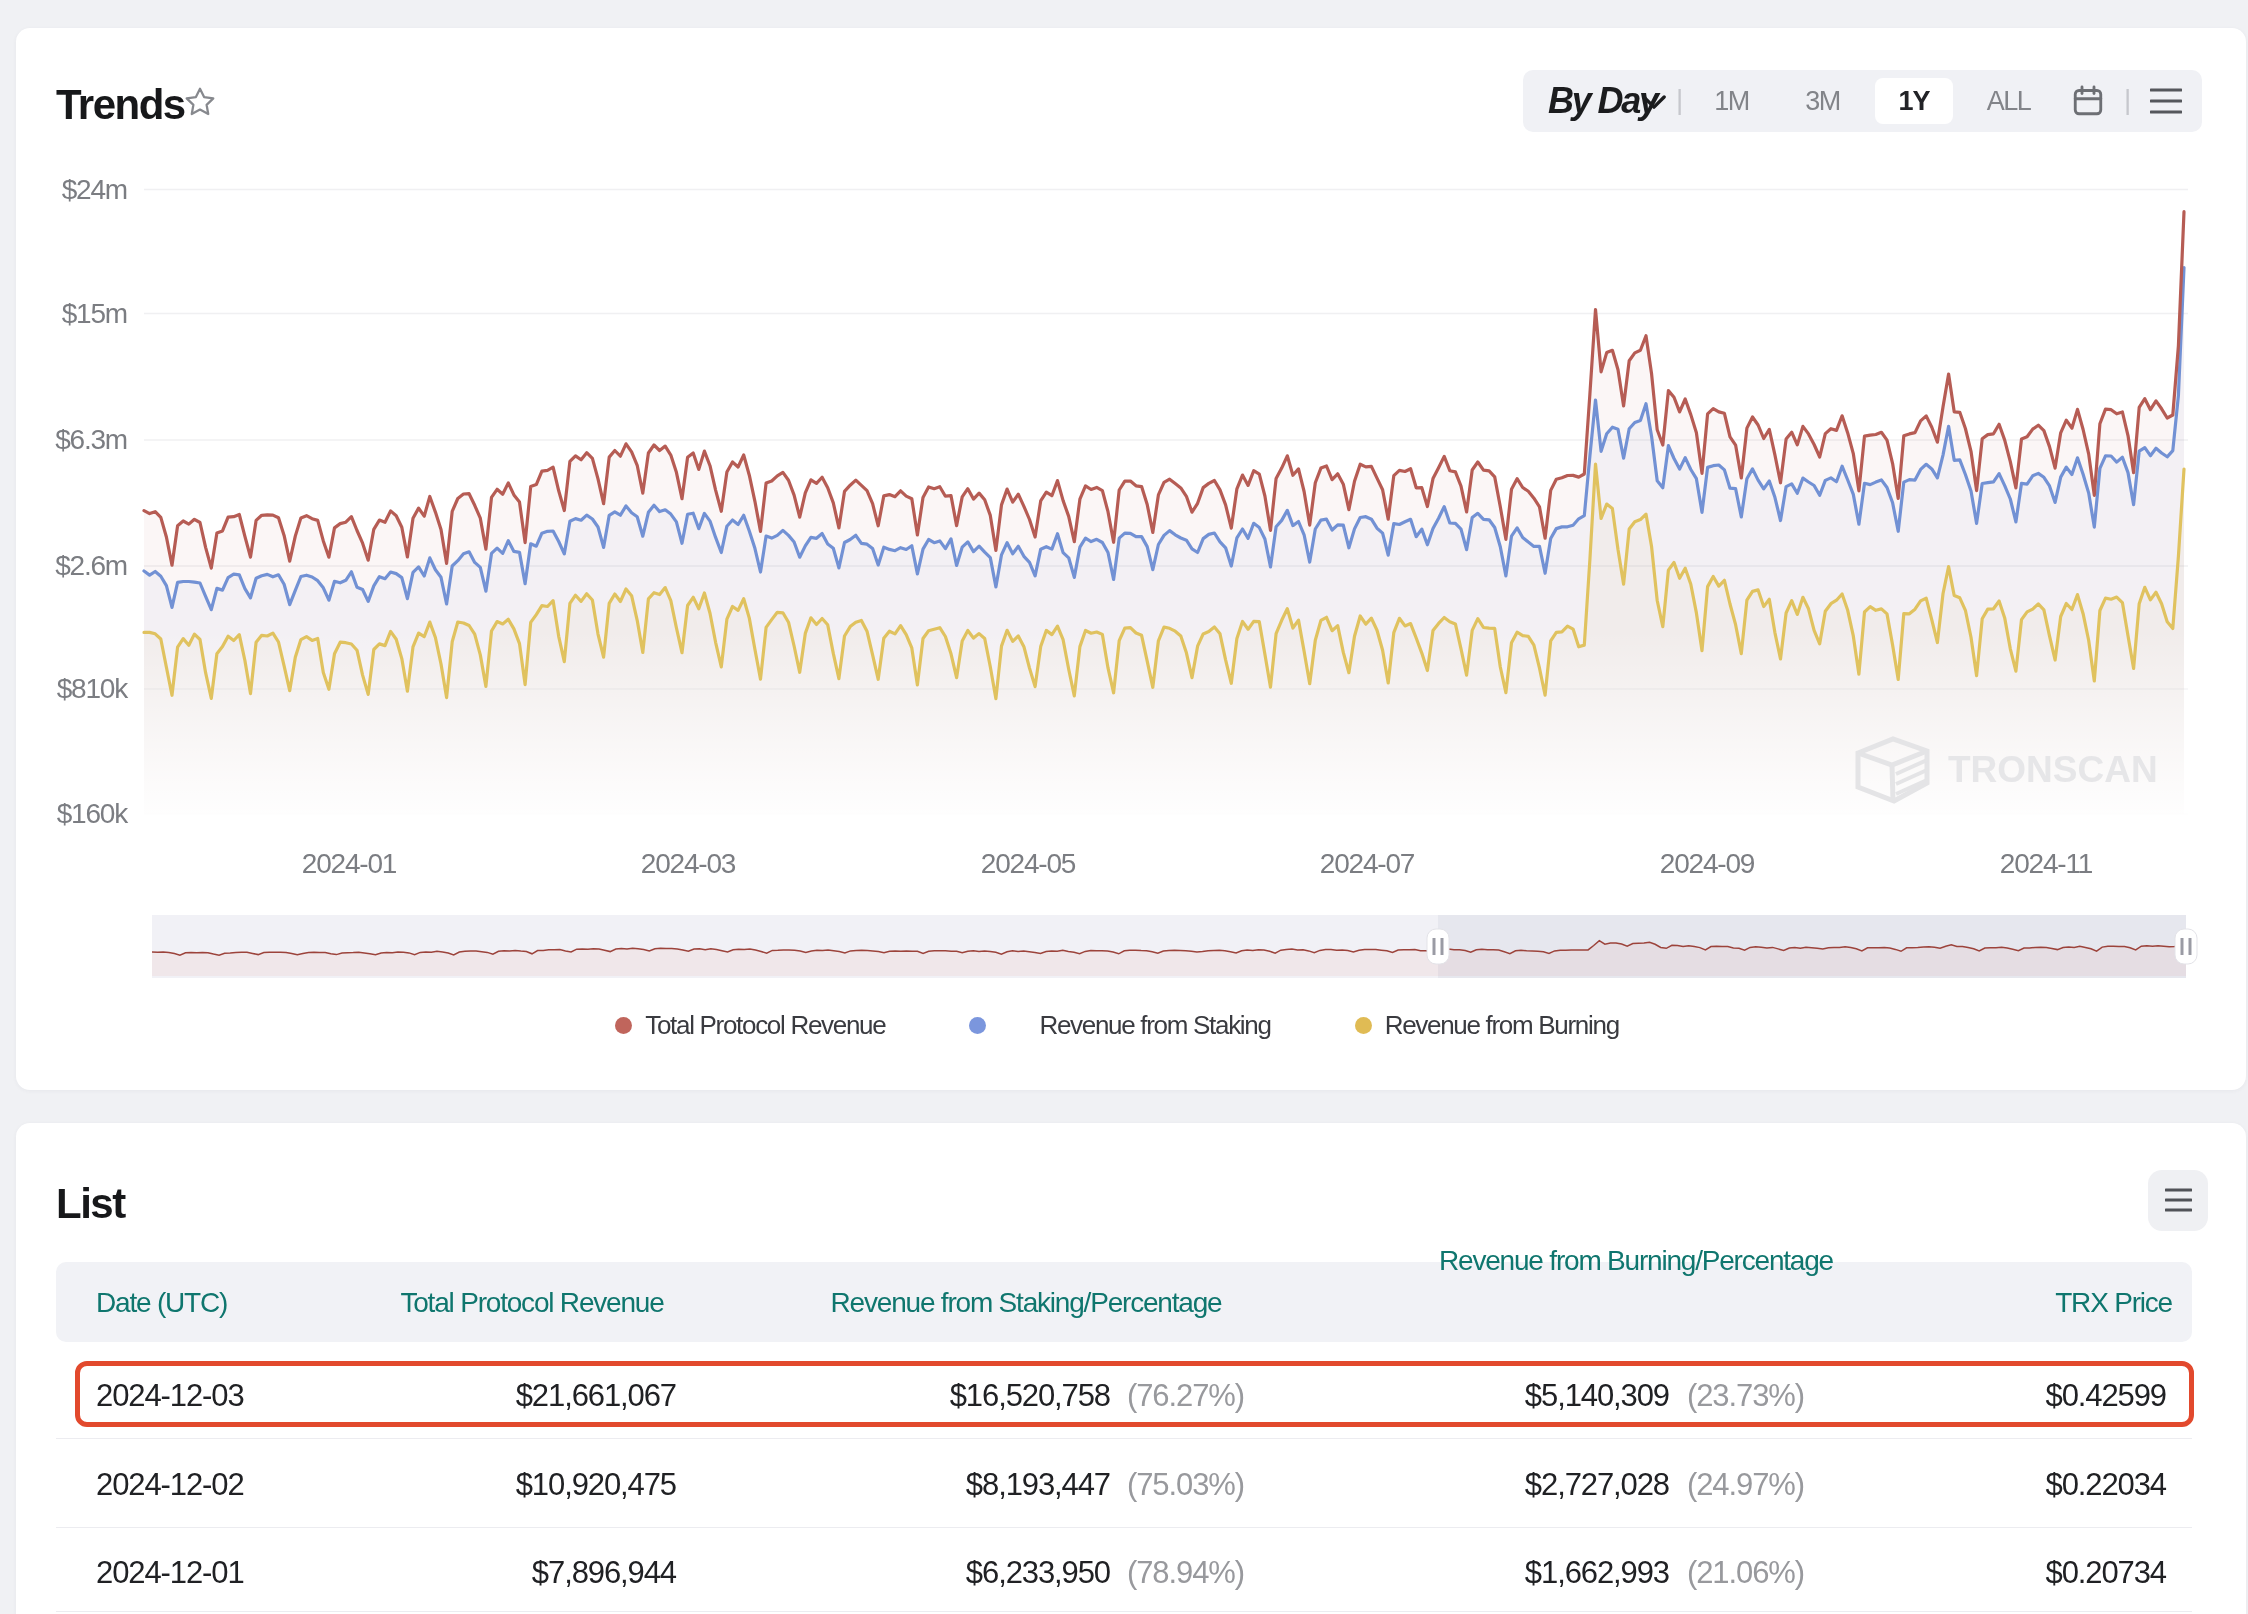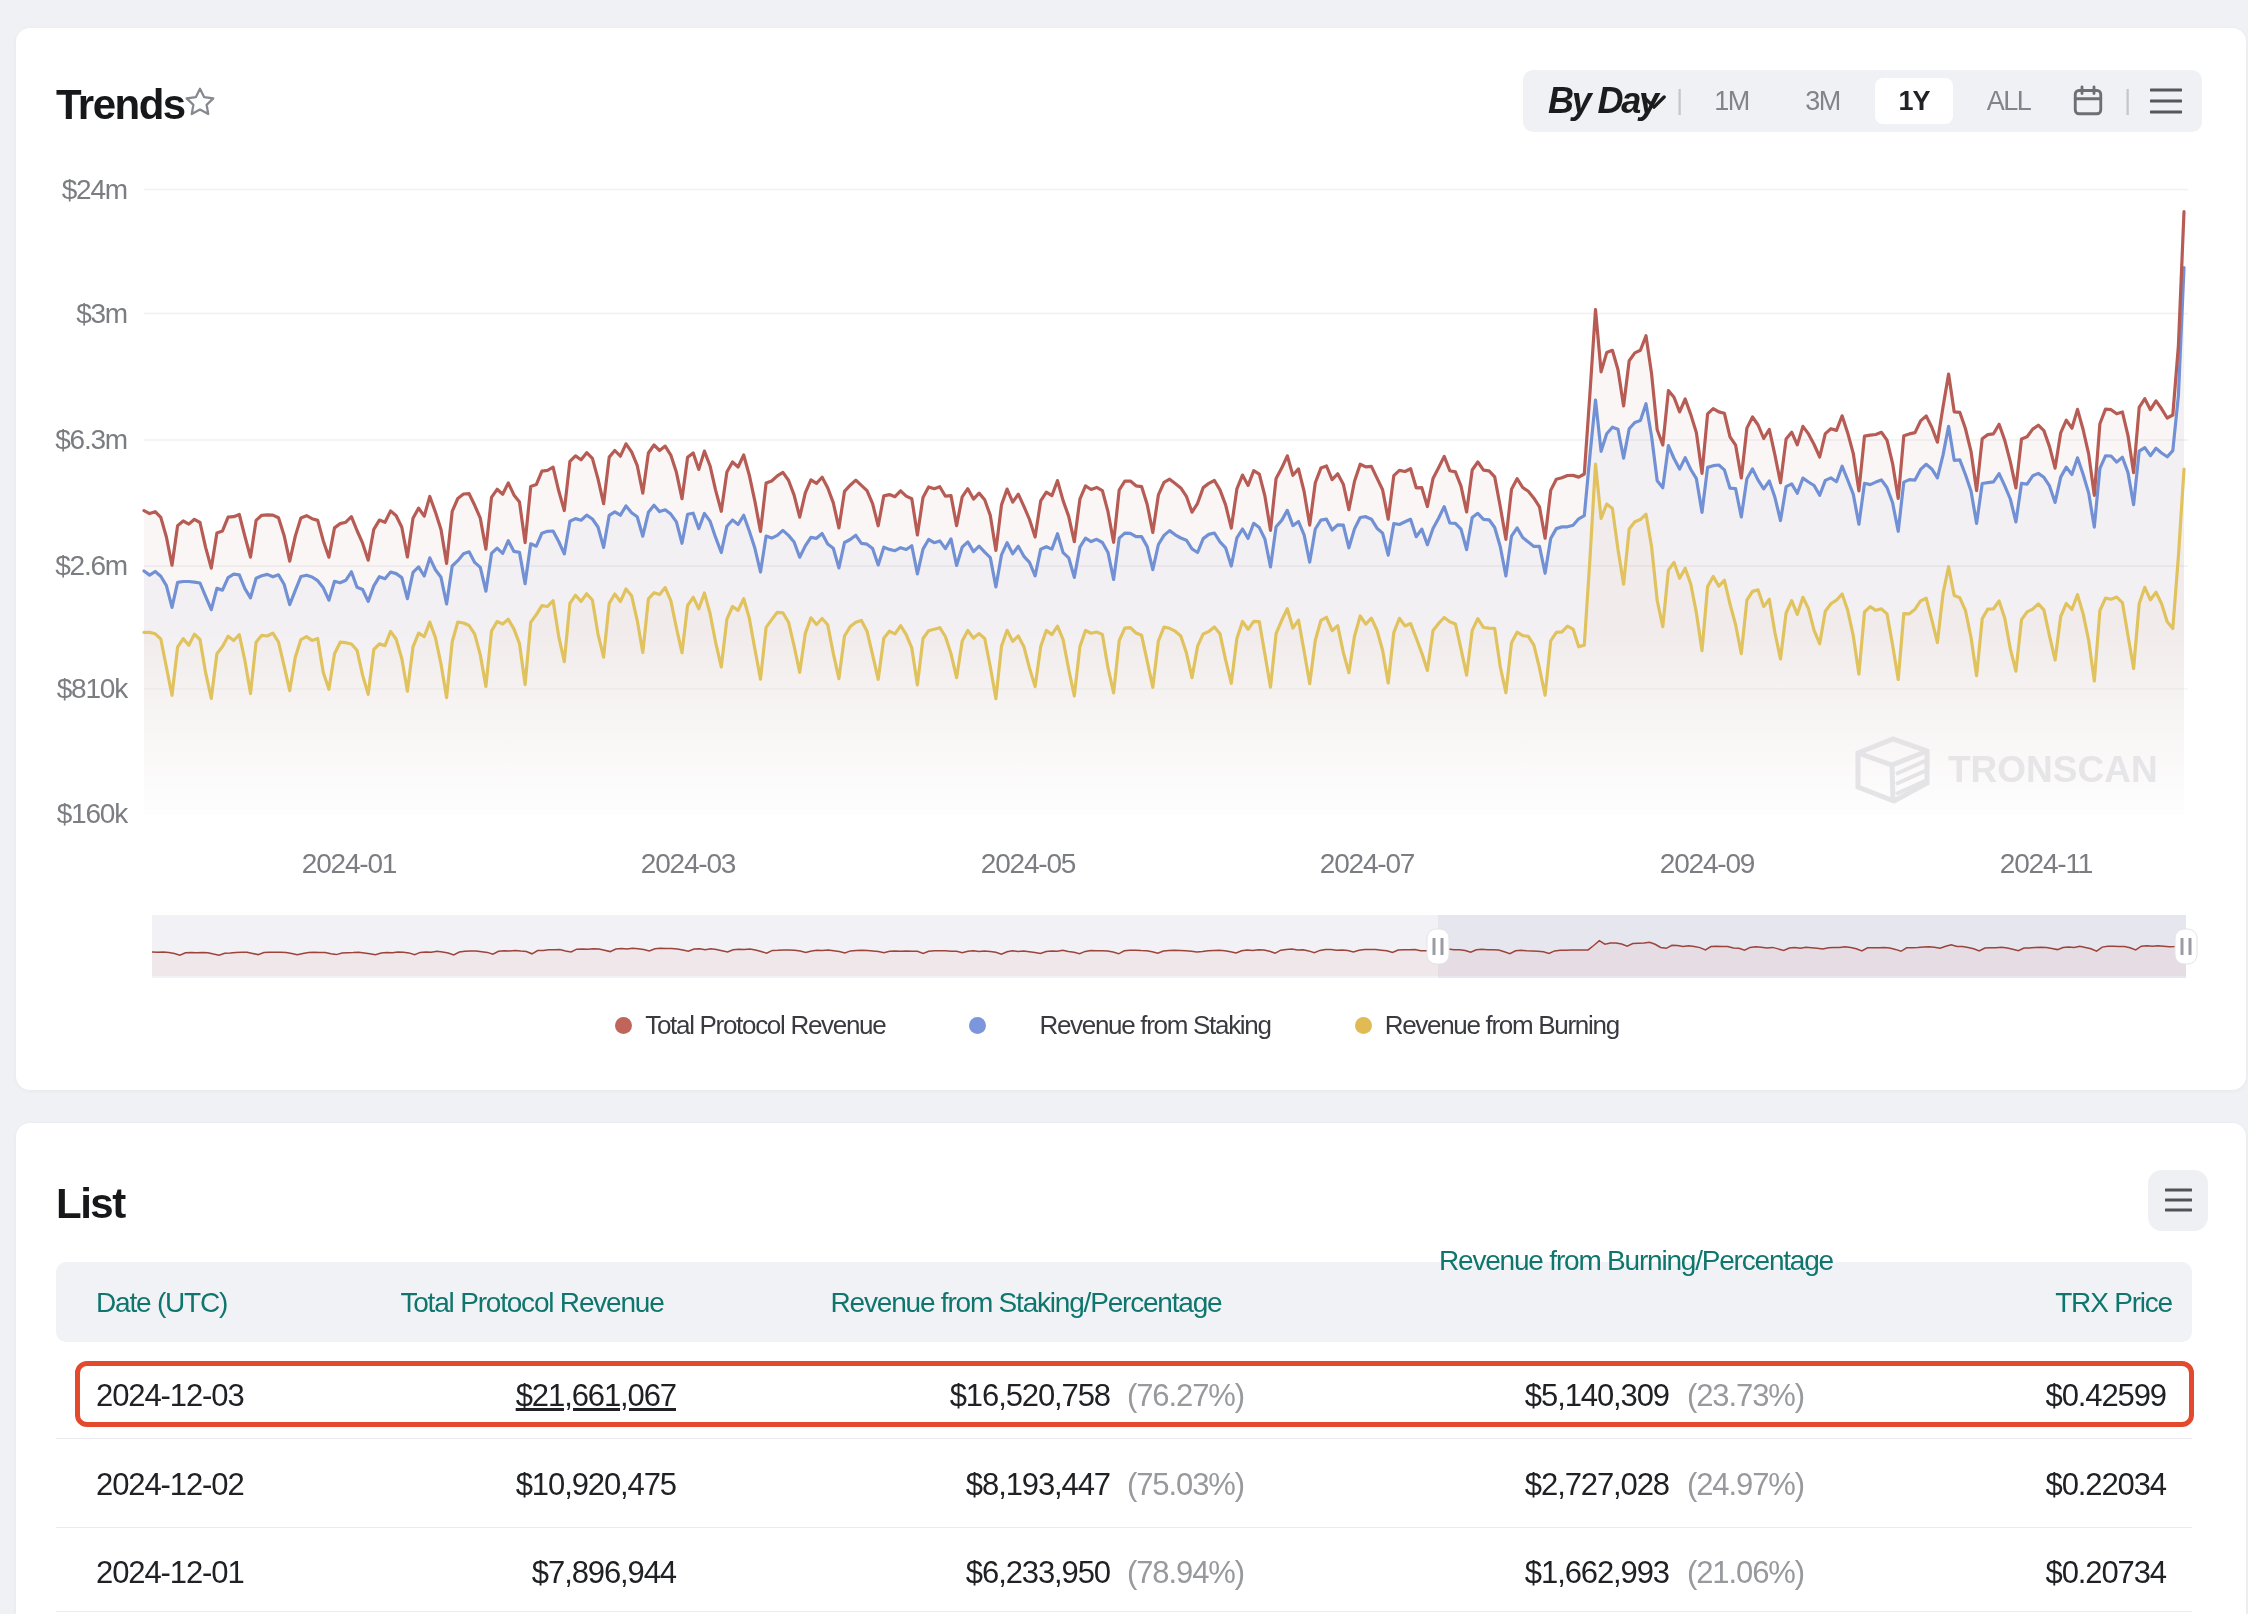--- a/index.html
+++ b/index.html
@@ -93,21 +93,21 @@
     <line x1="16" y1="2.6" x2="16" y2="7"></line>
   </svg>
   <div class="abs" style="left:2124px;top:70px;height:62px;line-height:60px;font-size:28px;color:#c6c7cd;">|</div>
   <svg class="abs" style="left:2150px;top:88px" width="32" height="26" viewBox="0 0 32 26" stroke="#55575c" stroke-width="3.2" stroke-linecap="round">
     <line x1="1" y1="2" x2="31" y2="2"></line>
     <line x1="1" y1="13" x2="31" y2="13"></line>
     <line x1="1" y1="24" x2="31" y2="24"></line>
   </svg>
 
   <div class="abs axlab" style="left:0;top:174px;width:127px;text-align:right;">$24m</div>
-  <div class="abs axlab" style="left:0;top:298px;width:127px;text-align:right;">$3m</div>
+  <div class="abs axlab" style="left:0;top:298px;width:127px;text-align:right;">$15m</div>
   <div class="abs axlab" style="left:0;top:424px;width:127px;text-align:right;">$6.3m</div>
   <div class="abs axlab" style="left:0;top:550px;width:127px;text-align:right;">$2.6m</div>
   <div class="abs axlab" style="left:0;top:673px;width:127px;text-align:right;">$810k</div>
   <div class="abs axlab" style="left:0;top:798px;width:127px;text-align:right;">$160k</div>
 
   <div class="abs axlab" style="left:269px;top:848px;width:160px;text-align:center;">2024-01</div>
   <div class="abs axlab" style="left:608px;top:848px;width:160px;text-align:center;">2024-03</div>
   <div class="abs axlab" style="left:948px;top:848px;width:160px;text-align:center;">2024-05</div>
   <div class="abs axlab" style="left:1287px;top:848px;width:160px;text-align:center;">2024-07</div>
   <div class="abs axlab" style="left:1627px;top:848px;width:160px;text-align:center;">2024-09</div>
@@ -139,21 +139,21 @@
   <div class="abs" style="left:56px;top:1262px;width:2136px;height:80px;background:#f1f2f6;border-radius:10px;"></div>
   <div class="abs hcell" style="left:96px;top:1287px;">Date (UTC)</div>
   <div class="abs hcell" style="left:332px;top:1287px;width:400px;text-align:center;">Total Protocol Revenue</div>
   <div class="abs hcell" style="left:776px;top:1287px;width:500px;text-align:center;">Revenue from Staking/Percentage</div>
   <div class="abs hcell" style="left:1333px;top:1245px;width:500px;text-align:right;">Revenue from Burning/Percentage</div>
   <div class="abs hcell" style="left:1952px;top:1287px;width:220px;text-align:right;">TRX Price</div>
 
   <div class="abs" style="left:75px;top:1361px;width:2119px;height:66px;border:5px solid #e2492d;border-radius:12px;"></div>
 
   <div class="abs vcell" style="left:96px;top:1378px;">2024-12-03</div>
-  <div class="abs vcell" style="left:376px;top:1378px;width:300px;text-align:right;text-decoration:underline;">$21,661,067</div>
+  <div class="abs vcell" style="left:376px;top:1378px;width:300px;text-align:right;">$21,661,067</div>
   <div class="abs vcell" style="left:810px;top:1378px;width:300px;text-align:right;">$16,520,758</div>
   <div class="abs vcell pct" style="left:1127px;top:1378px;">(76.27%)</div>
   <div class="abs vcell" style="left:1369px;top:1378px;width:300px;text-align:right;">$5,140,309</div>
   <div class="abs vcell pct" style="left:1687px;top:1378px;">(23.73%)</div>
   <div class="abs vcell" style="left:1966px;top:1378px;width:200px;text-align:right;">$0.42599</div>
 
   <div class="abs" style="left:56px;top:1438px;width:2136px;height:1px;background:#ececf0;"></div>
 
   <div class="abs vcell" style="left:96px;top:1467px;">2024-12-02</div>
   <div class="abs vcell" style="left:376px;top:1467px;width:300px;text-align:right;">$10,920,475</div>

